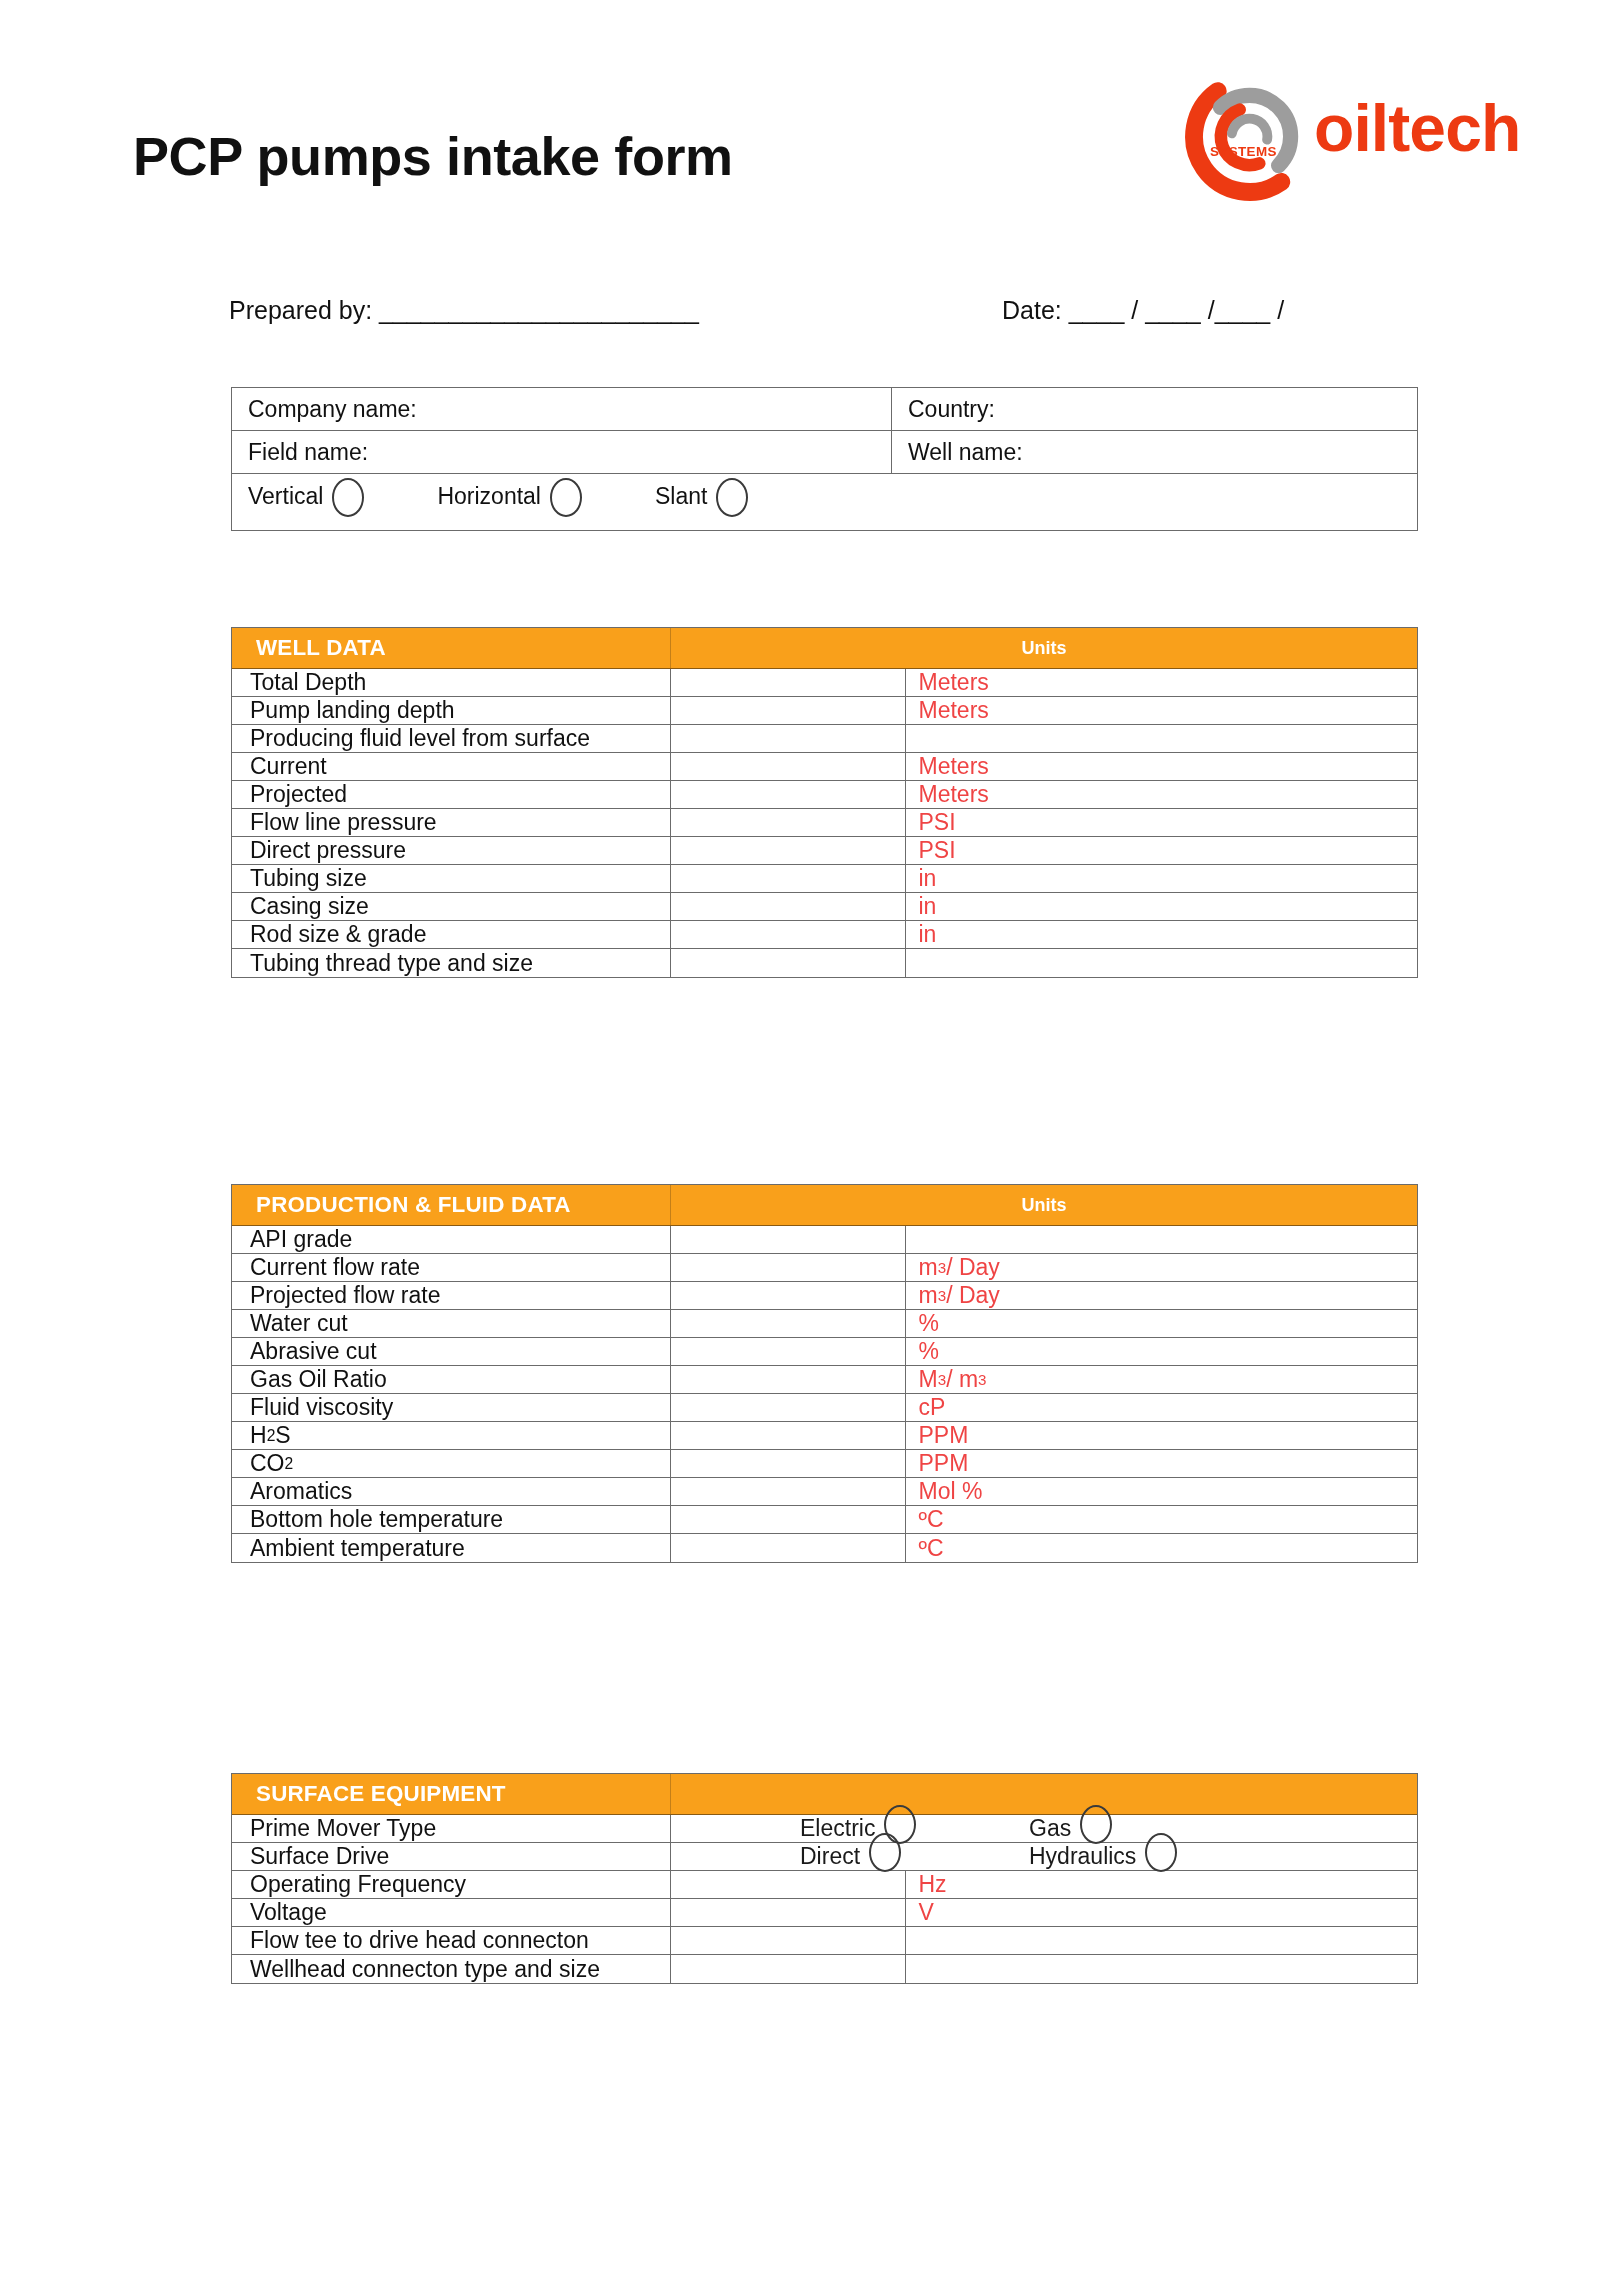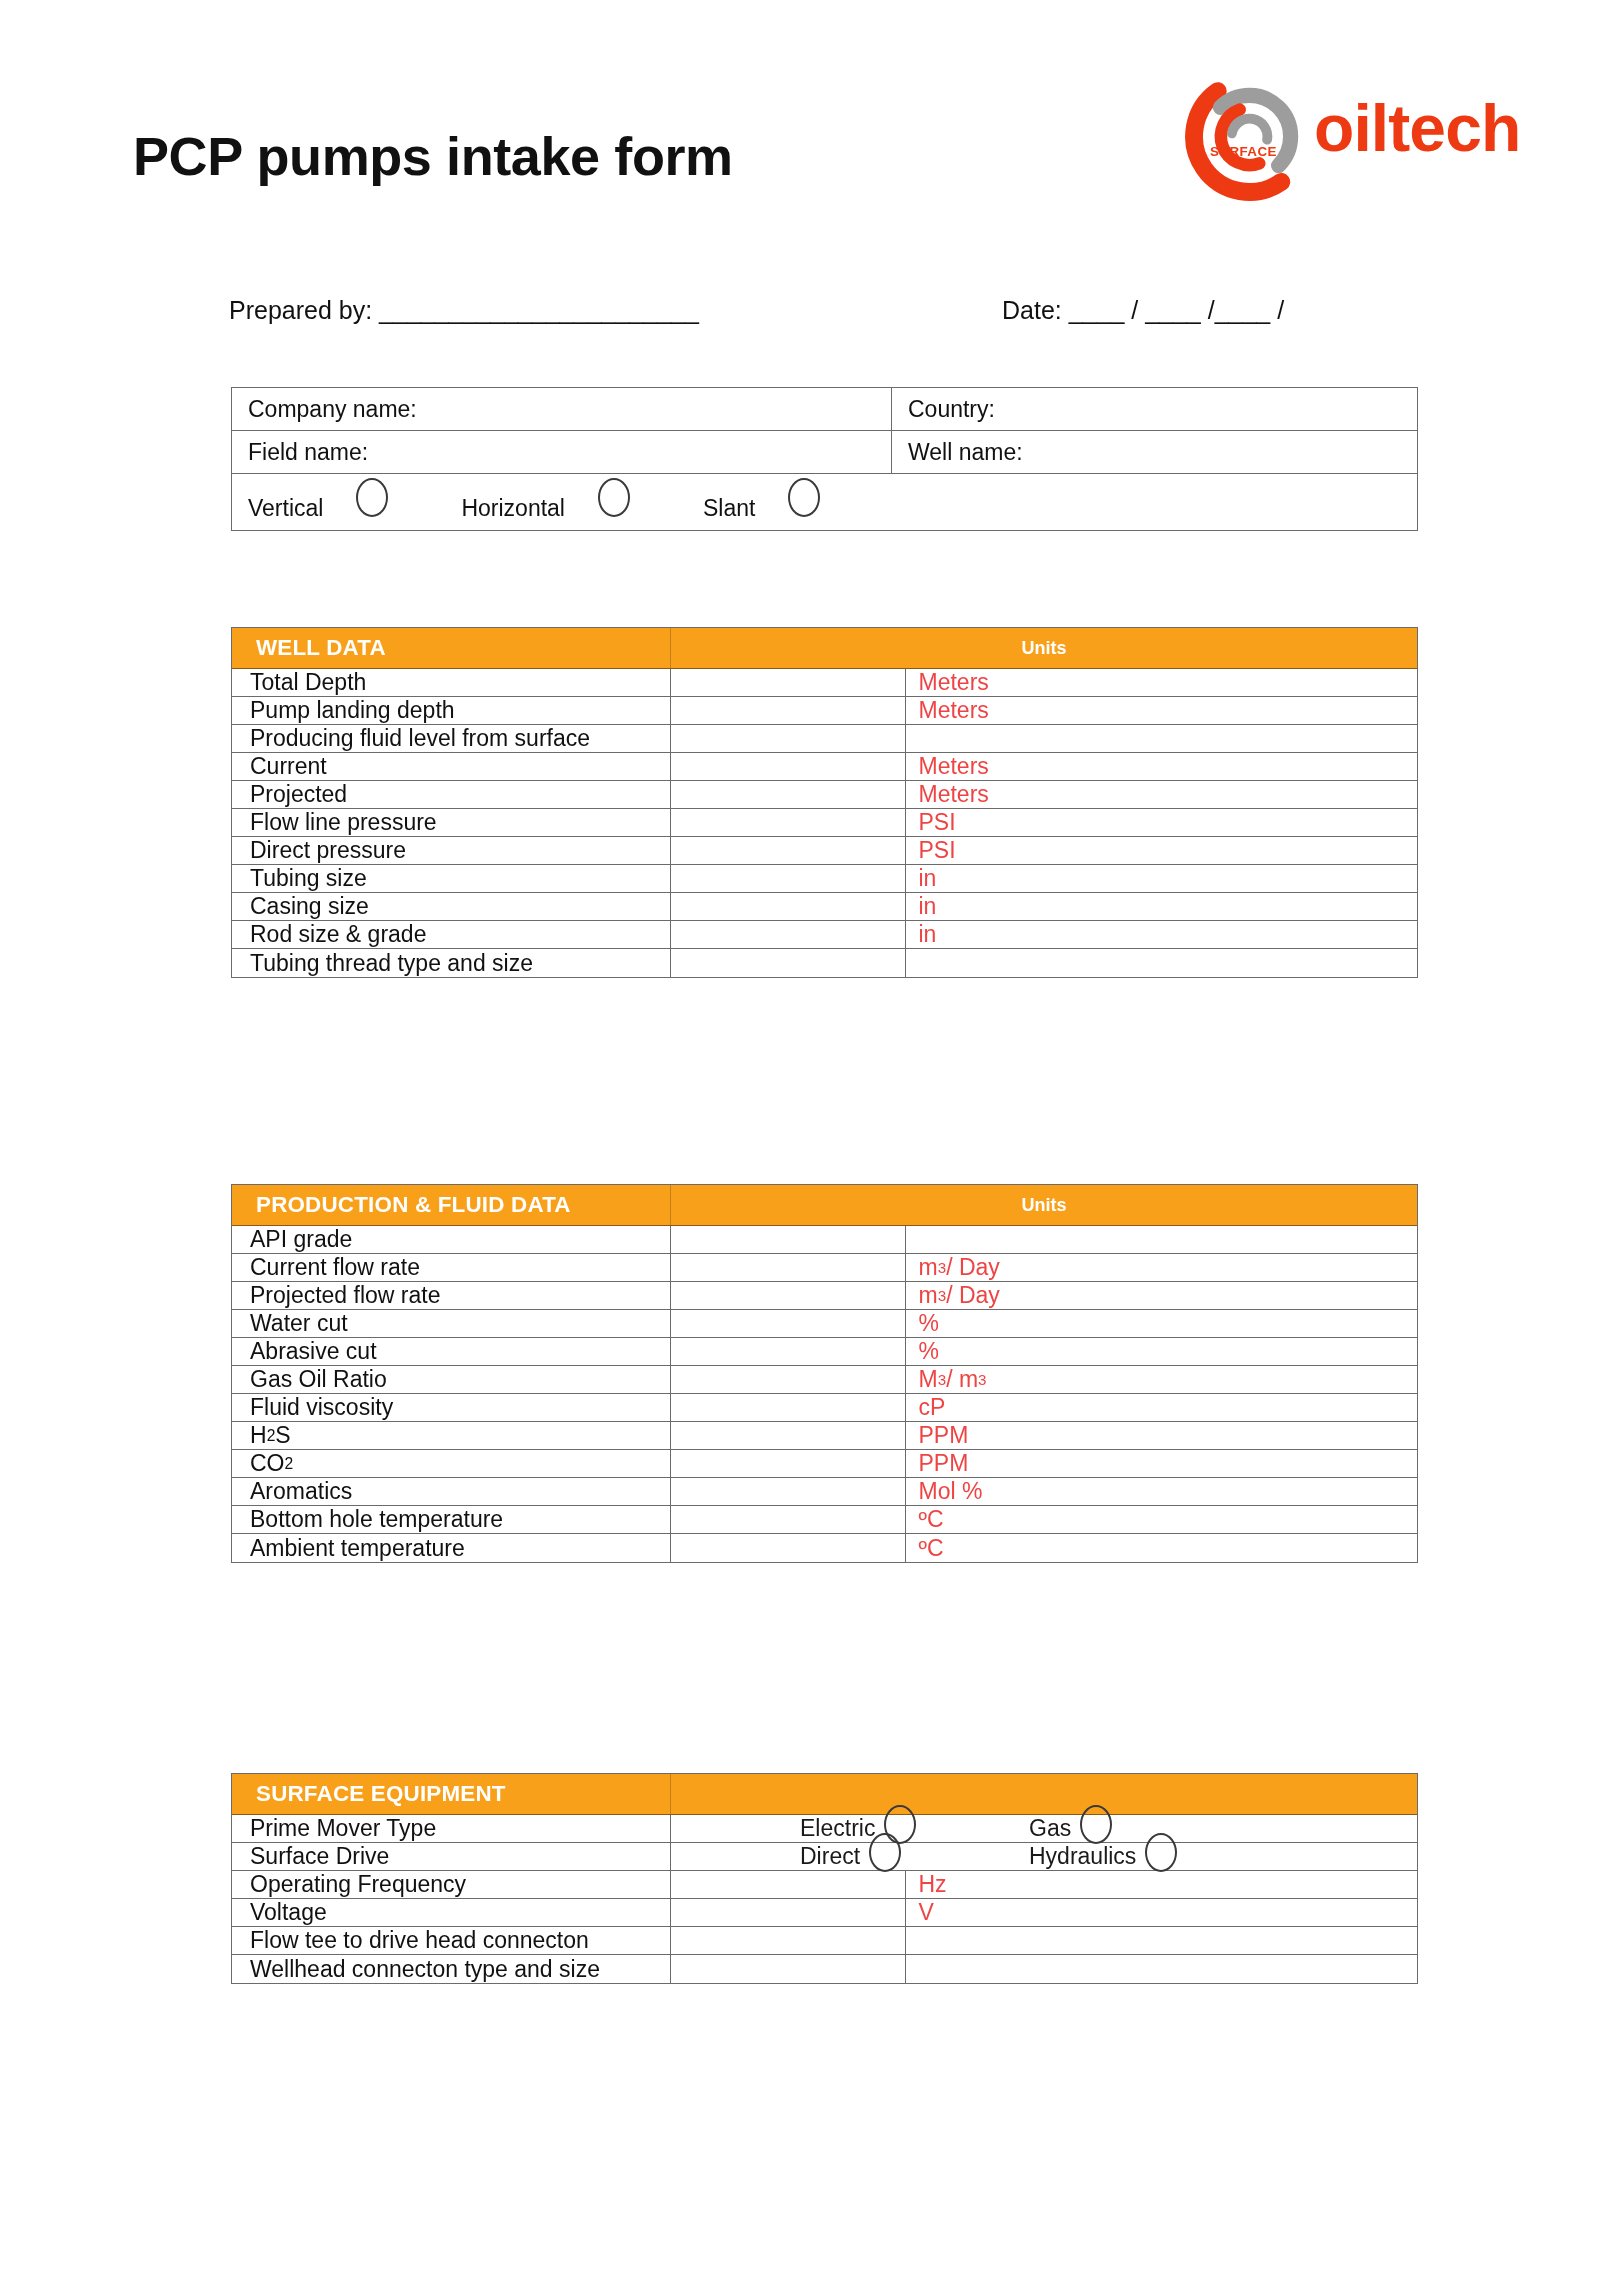--- a/index.html
+++ b/index.html
@@ -121,23 +121,22 @@
   
   #info-box { top: 387px; }
   #info-box .trow { height: 43px; }
   #info-box .trow.welltype { height: 56px; }
   .c-left  { width: 660px; }
   .c-right { width: 523px; }
   .c-full  { width: 100%; }
 
   .radio-item {
     display: inline-flex;
-    align-items: flex-end;
-    white-space: nowrap;
-    gap: 24px;
+    align-items: flex-start;
+    white-space: nowrap;
   }
   .radio-item .lbl { font-size: 23px; color: #111; }
   .circle {
     display: inline-block;
     width: 32px;
     height: 39px;
     border: 2.7px solid #3a3a3a;
     border-radius: 50%;
     margin-left: 9px;
     box-sizing: border-box;
@@ -248,21 +247,21 @@
 
   <div class="title">PCP pumps intake form</div>
 
   <div class="logo">
     <svg class="logo-mark" viewBox="0 0 160 148">
       <path d="M80 12 A62 62 0 1 0 80 136" fill="none" stroke="#ed3a12" stroke-width="20" stroke-linecap="round" transform="rotate(-35 80 74)"></path>
       <path d="M80 28 A46 46 0 1 0 80 120" fill="none" stroke="#9d9d9d" stroke-width="17" stroke-linecap="round" transform="rotate(135 80 74)"></path>
       <path d="M80 42 A32 32 0 1 0 80 106" fill="none" stroke="#ed3a12" stroke-width="14" stroke-linecap="round" transform="rotate(-20 80 74)"></path>
       <path d="M80 54 A20 20 0 1 0 80 94" fill="none" stroke="#9d9d9d" stroke-width="11" stroke-linecap="round" transform="rotate(100 80 74)"></path>
     </svg>
-    <div class="logo-systems">SURFACE</div>
+    <div class="logo-systems">SYSTEMS</div>
     <div class="logo-word">oiltech</div>
   </div>
 
   <div class="prepared-row">
     <div class="prepared-label">Prepared by: _______________________</div>
     <div class="date-label">Date: ____ / ____ /____ /</div>
   </div>
 
   <div class="tbl" id="info-box">
     <div class="trow">

